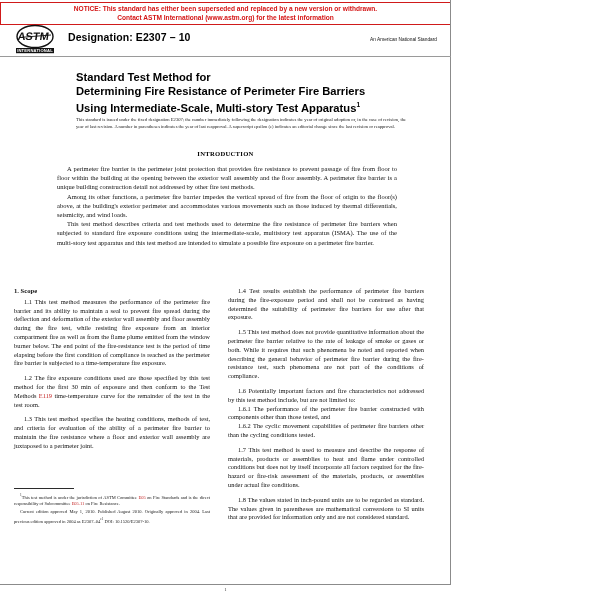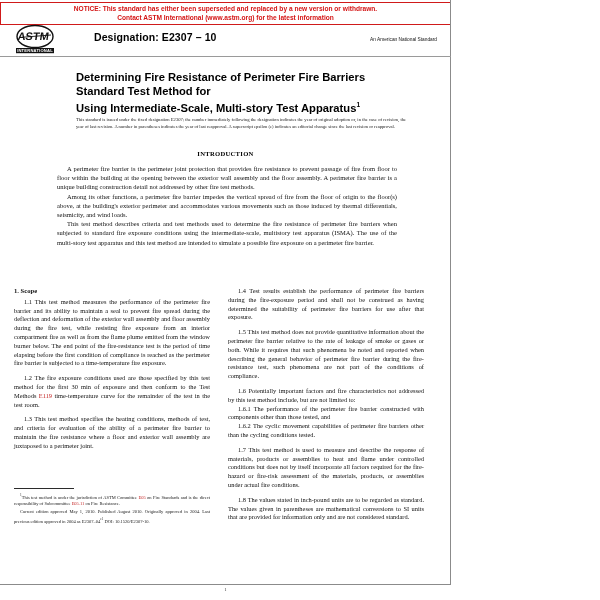--- a/index.html
+++ b/index.html
@@ -74,21 +74,20 @@
   }
   .astm-logo svg { display: block; }
   .designation {
     position: absolute;
     left: 68px;
     top: 7px;
     font-family: "Liberation Sans", sans-serif;
     font-weight: bold;
     font-size: 10.5px;
     letter-spacing: 0.1px;
-    margin-left: 26px;
   }
   .ans-label {
     position: absolute;
     right: 14px;
     top: 13px;
     font-family: "Liberation Sans", sans-serif;
     font-size: 4.8px;
     color: #111;
   }
   .rule-under-desig {
@@ -236,22 +235,22 @@
         <rect x="4" y="24" width="38" height="5.2" fill="#111"></rect>
         <text x="23" y="28.2" font-family="Liberation Sans, sans-serif" font-size="4.1" font-weight="bold" text-anchor="middle" fill="#fff" letter-spacing="0.2">INTERNATIONAL</text>
       </svg>
     </div>
     <div class="designation">Designation: E2307 – 10</div>
     <div class="ans-label">An American National Standard</div>
   </div>
   <div class="rule-under-desig"></div>
 
   <div class="title">
+    <div>Standard Test Method for</div>
     <div>Determining Fire Resistance of Perimeter Fire Barriers</div>
-    <div>Standard Test Method for</div>
     <div><span>Using Intermediate-Scale, Multi-story Test Apparatus</span><sup>1</sup></div>
   </div>
 
   <div class="issue-note">This standard is issued under the fixed designation E2307; the number immediately following the designation indicates the year of original adoption or, in the case of revision, the year of last revision. A number in parentheses indicates the year of last reapproval. A superscript epsilon (e) indicates an editorial change since the last revision or reapproval.</div>
 
   <div class="intro-head">INTRODUCTION</div>
   <div class="intro-body">
     <p>A perimeter fire barrier is the perimeter joint protection that provides fire resistance to prevent passage of fire from floor to floor within the building at the opening between the exterior wall assembly and the floor assembly. A perimeter fire barrier is a unique building construction detail not addressed by other fire test methods.</p>
     <p>Among its other functions, a perimeter fire barrier impedes the vertical spread of fire from the floor of origin to the floor(s) above, at the building's exterior perimeter and accommodates various movements such as those induced by thermal differentials, seismicity, and wind loads.</p>
     <p>This test method describes criteria and test methods used to determine the fire resistance of perimeter fire barriers when subjected to standard fire exposure conditions using the intermediate-scale, multistory test apparatus (ISMA). The use of the multi-story test apparatus and this test method are intended to simulate a possible fire exposure on a perimeter fire barrier.</p>

